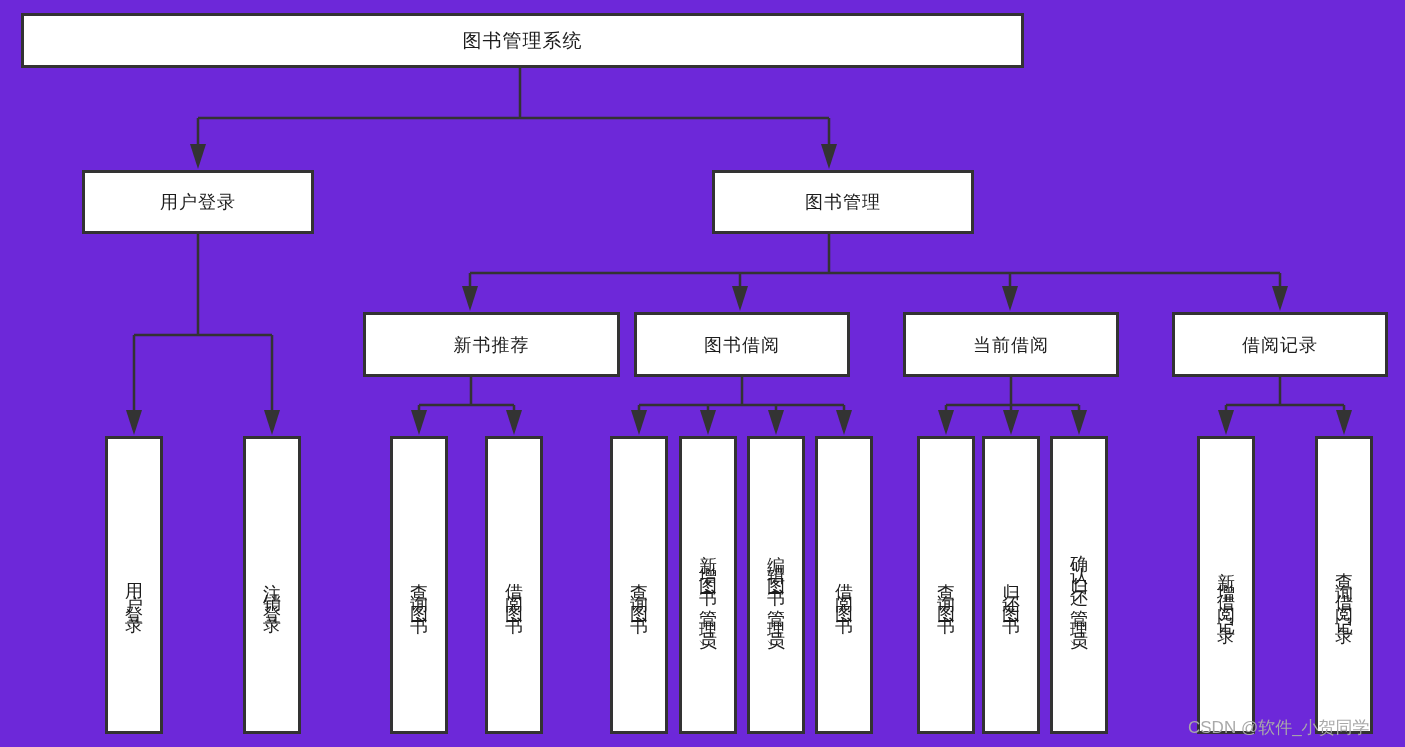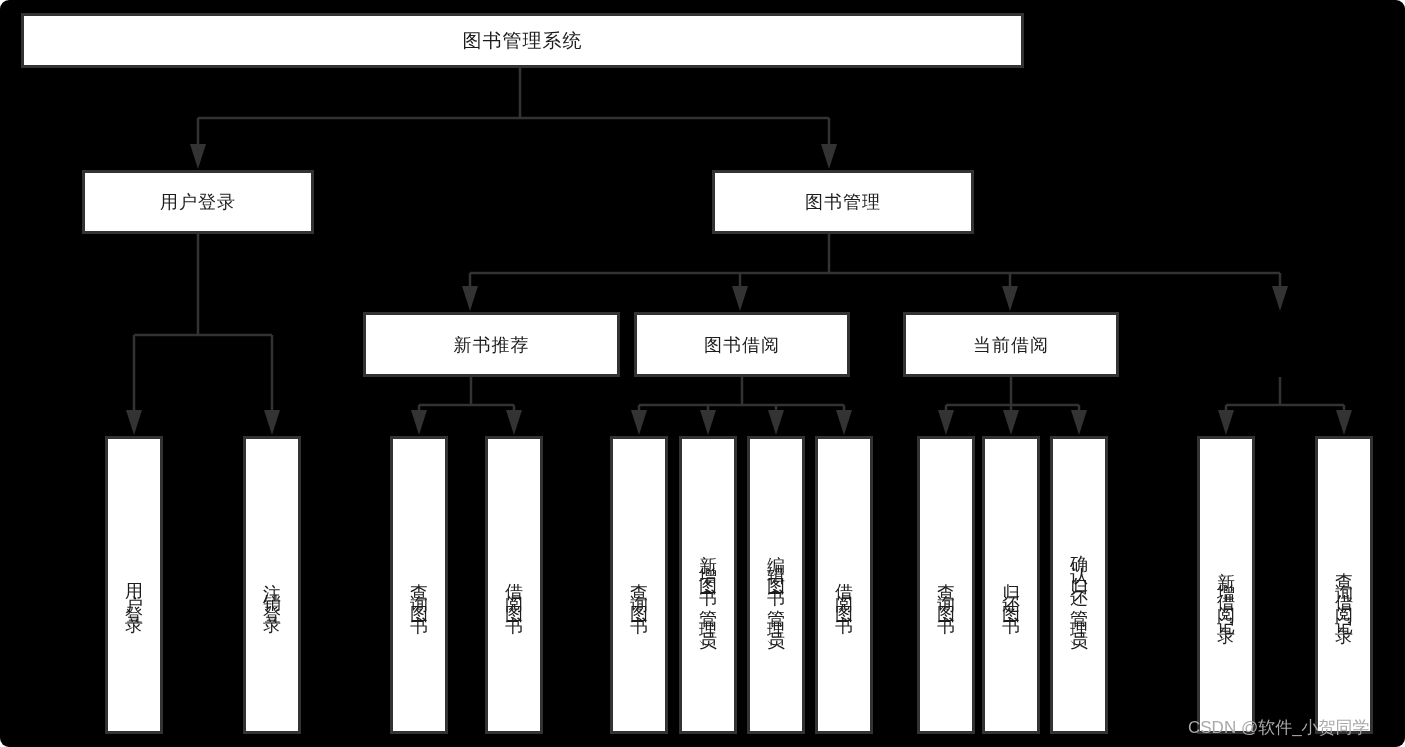--- a/index.html
+++ b/index.html
@@ -1,23 +1,22 @@
 <!DOCTYPE html>
 <html><head>
 <meta charset="utf-8">
 <style>
   html, body { margin: 0; padding: 0; background: #ffffff; }
   #canvas {
     position: relative;
     width: 1405px;
     height: 747px;
-    background: #000000;
+    background: #6d28d9;
     font-family: "Liberation Sans", "DejaVu Sans", sans-serif;
     overflow: hidden;
-    border-radius: 9px;
   }
   #connectors {
     position: absolute;
     left: 0; top: 0;
     z-index: 0;
   }
   .hbox {
     position: absolute;
     box-sizing: border-box;
     border: 3px solid #333333;
@@ -120,20 +119,23 @@
 
   <div class="hbox" style="left:363px; top:312px; width:257px; height:65px;">
     <span>新书推荐</span>
   </div>
   <div class="hbox" style="left:903px; top:312px; width:216px; height:65px;">
     <span>当前借阅</span>
   </div>
   <div class="hbox" style="left:634px; top:312px; width:216px; height:65px;">
     <span>图书借阅</span>
   </div>
+  <div class="hbox" style="left:1172px; top:312px; width:216px; height:65px;">
+    <span>借阅记录</span>
+  </div>
 
   <div class="vbox" style="left:105px;">
     <span class="vlabel">用户登录</span>
   </div>
   <div class="vbox" style="left:243px;">
     <span class="vlabel">注销登录</span>
   </div>
   <div class="vbox" style="left:390px;">
     <span class="vlabel">查询图书</span>
   </div>

